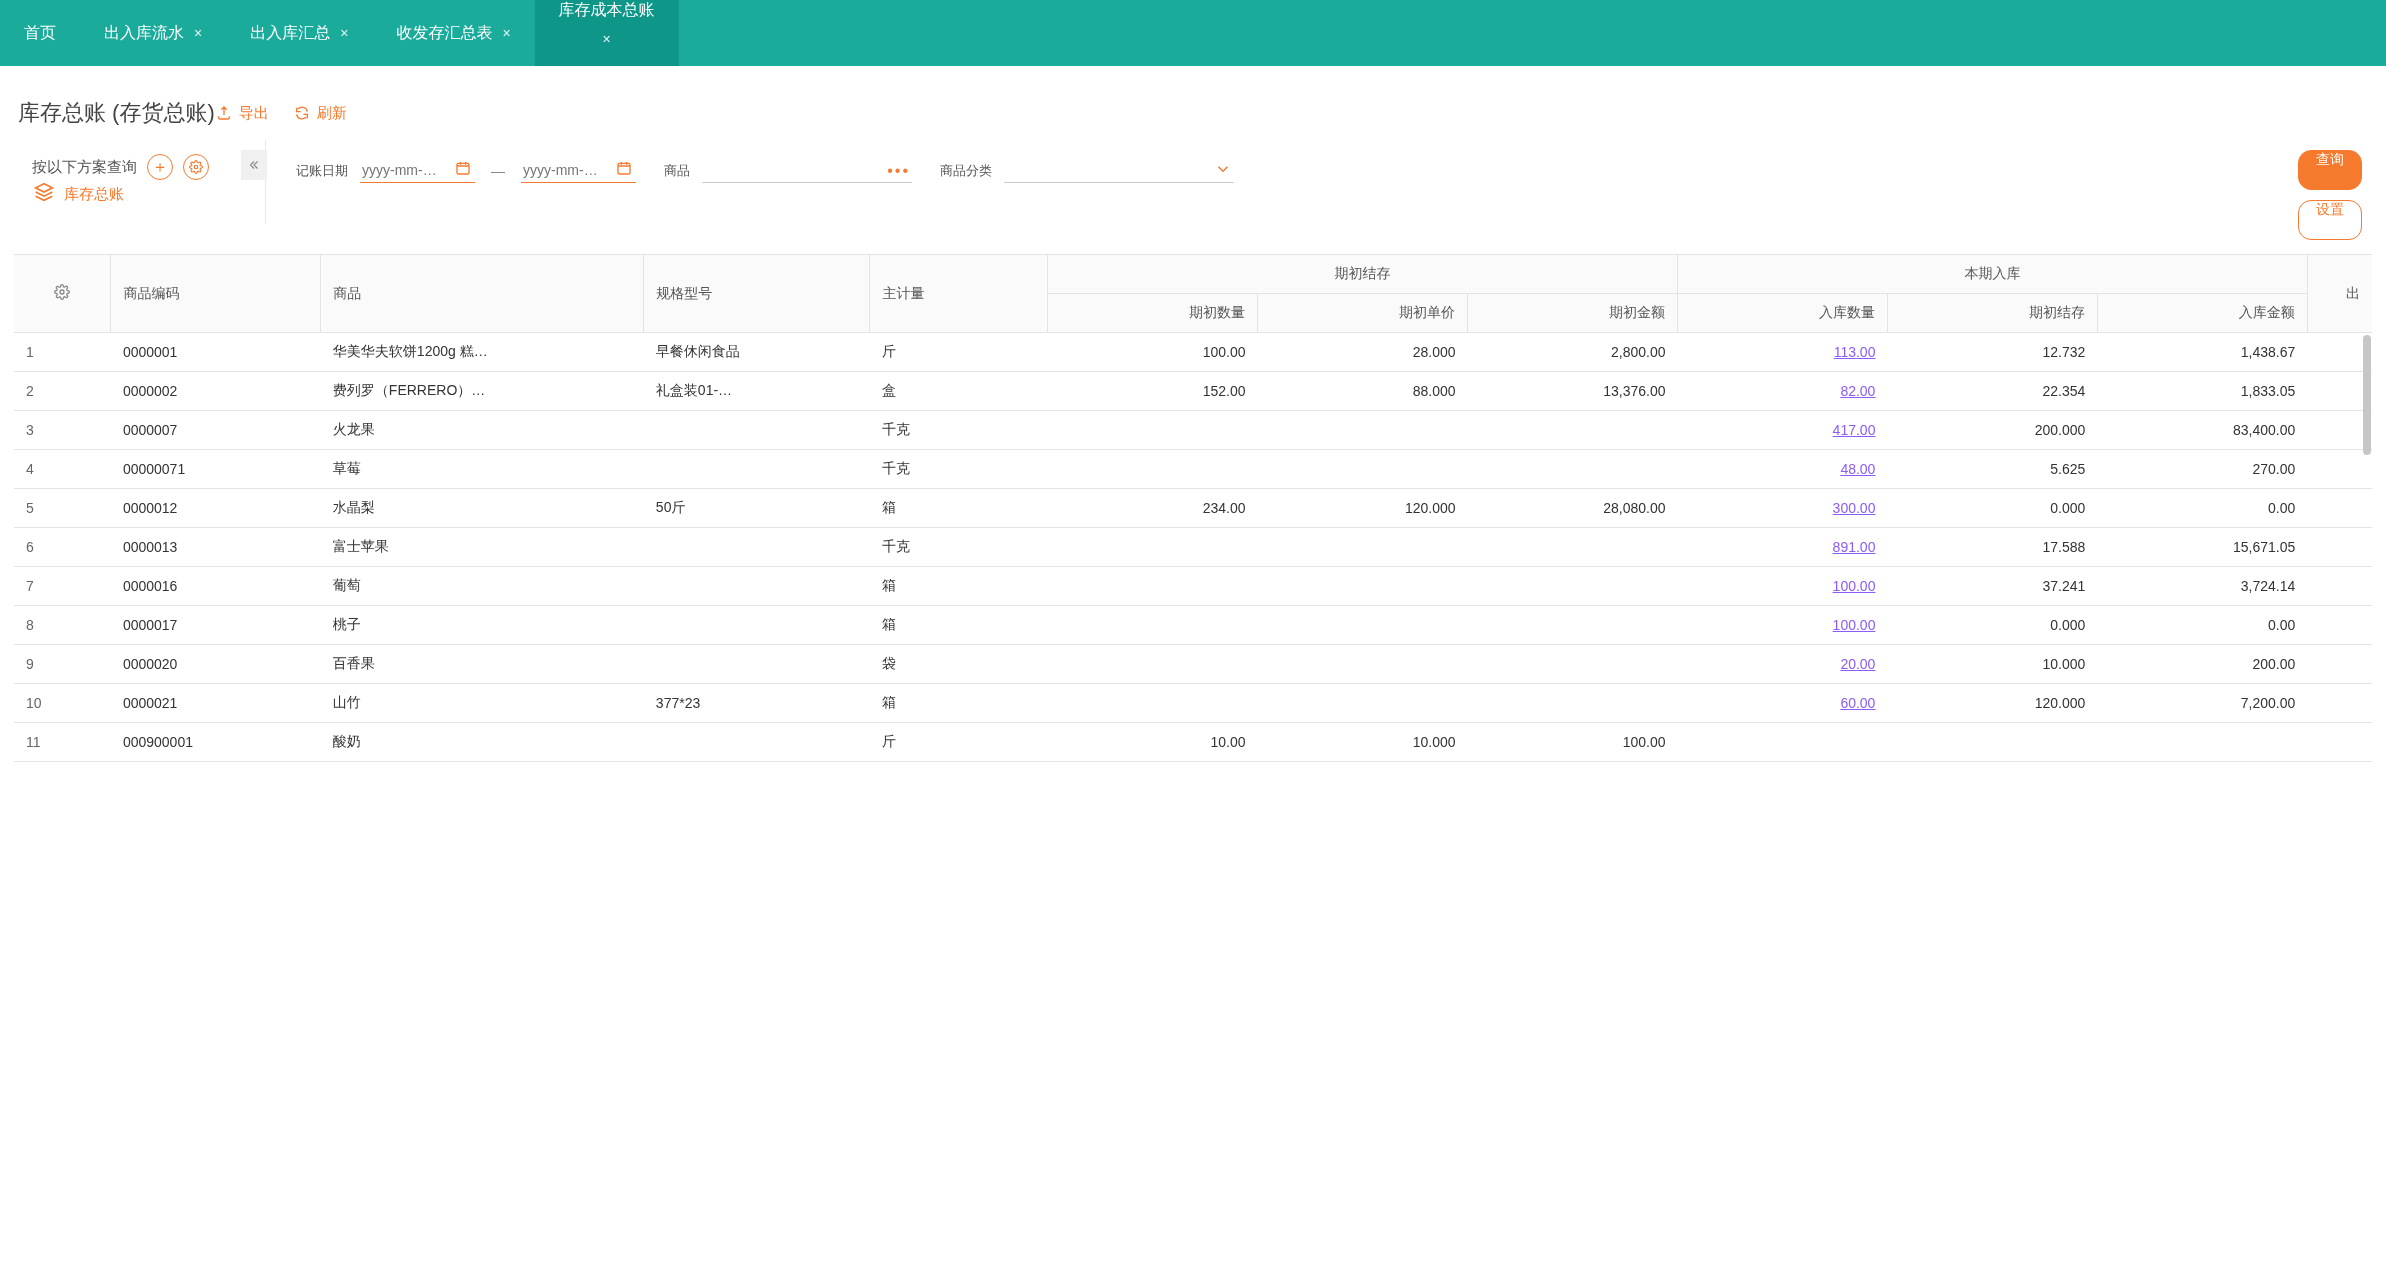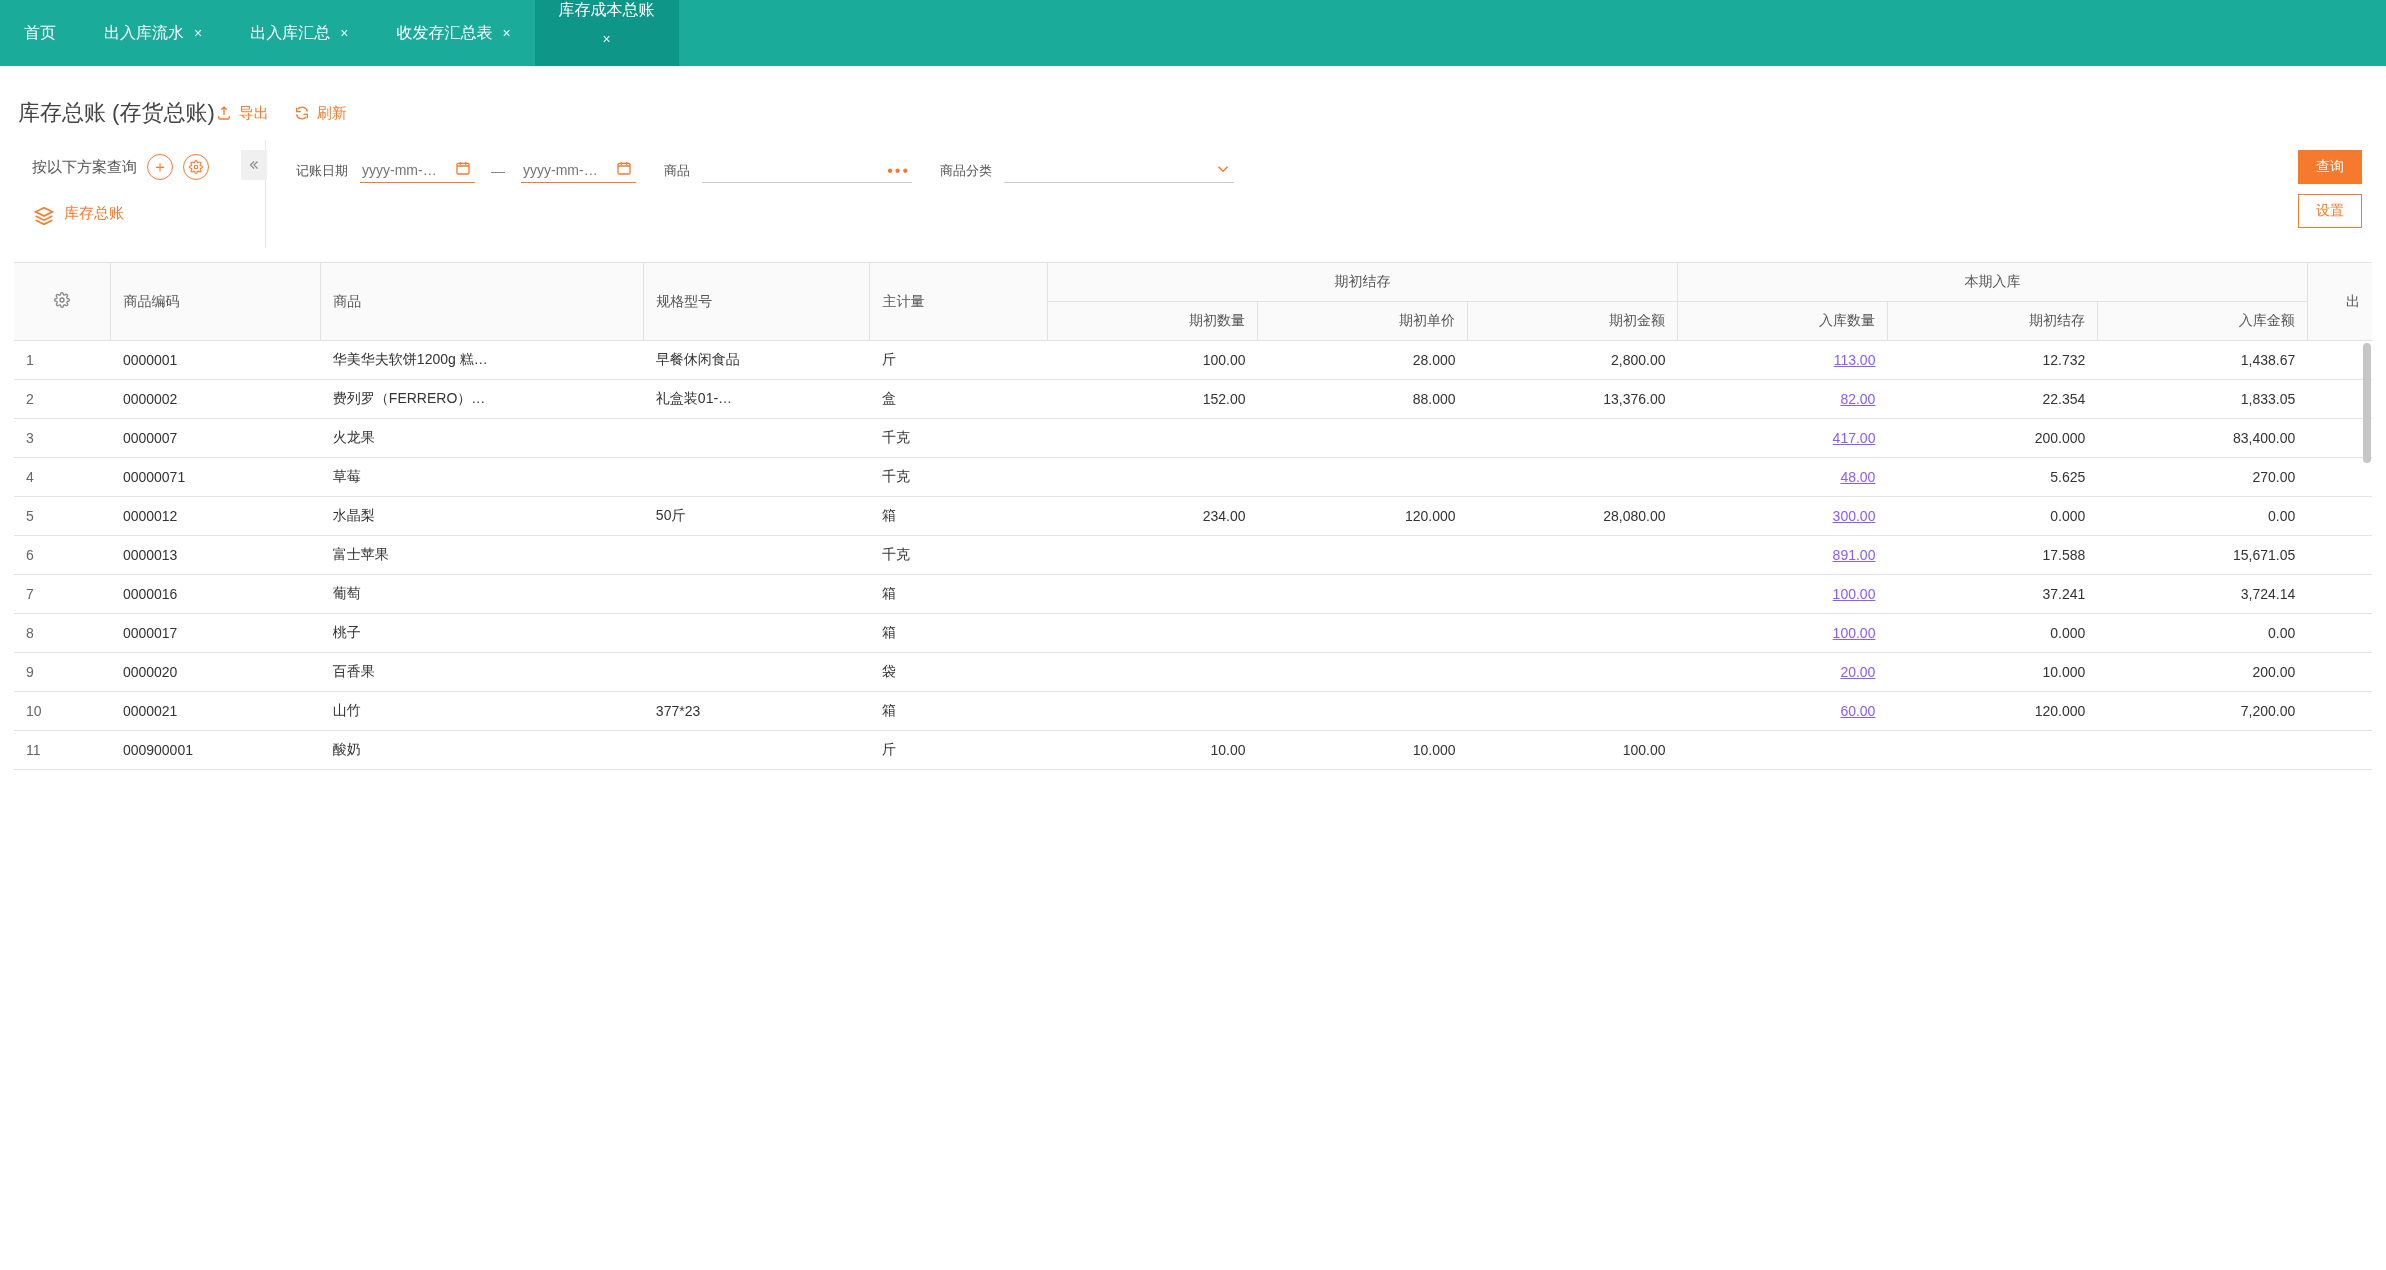--- a/index.html
+++ b/index.html
@@ -18,38 +18,38 @@
 .action-link { display: flex; align-items: center; gap: 6px; color: #f67a2e; cursor: pointer; font-size: 15px; }
 .action-link .icn { display: inline-flex; width: 18px; height: 18px; align-items: center; justify-content: center; }
 
 
 .filter-wrap { display: flex; padding: 0 14px 0 14px; align-items: flex-start; }
 .filter-scheme { width: 252px; border-right: 1px solid #e8e8e8; padding: 14px 10px 20px 18px; position: relative; }
 .scheme-head { display: flex; align-items: center; gap: 10px; }
 .scheme-head-label { font-size: 15px; color: #555; }
 .round-btn { width: 26px; height: 26px; border: 1.5px solid #f67a2e; border-radius: 50%; display: inline-flex; align-items: center; justify-content: center; color: #f67a2e; cursor: pointer; font-size: 16px; }
 .collapse-handle { position: absolute; right: -2px; top: 10px; width: 26px; height: 30px; background: #f0f0f0; display: flex; align-items: center; justify-content: center; cursor: pointer; color: #888; }
-.scheme-item { display: flex; align-items: flex-start; gap: 8px; margin-top: 24px; }
+.scheme-item { display: flex; align-items: flex-end; gap: 8px; }
 .scheme-item .cube-icn { width: 24px; height: 24px; display: inline-flex; align-items: center; justify-content: center; color: #f67a2e; }
 .scheme-item-label { color: #f67a2e; font-size: 15px; }
 
 .filter-fields { flex: 1; display: flex; align-items: center; gap: 28px; padding: 18px 10px 18px 30px; flex-wrap: wrap; }
 .field { display: flex; align-items: center; gap: 12px; }
 .field-label { color: #555; font-size: 13px; white-space: nowrap; }
 .date-input { width: 115px; border: none; border-bottom: 1.5px solid #f67a2e; padding: 4px 24px 4px 2px; font-size: 14px; color: #aaa; position: relative; }
 .date-wrap { position: relative; display: inline-block; }
 .date-wrap .cal-icn { position: absolute; right: 2px; top: 2px; width: 18px; height: 18px; color: #f67a2e; }
 .dash { color: #888; padding: 0 4px; }
 .line-input { width: 210px; border: none; border-bottom: 1px solid #ccc; padding: 4px 24px 4px 2px; font-size: 14px; position: relative; }
 .line-wrap { position: relative; display: inline-block; }
 .line-wrap .more-icn { position: absolute; right: 2px; top: 4px; color: #f67a2e; font-size: 16px; letter-spacing: 2px; }
 .line-wrap .chev-icn { position: absolute; right: 2px; top: 2px; color: #f67a2e; font-size: 18px; }
 
 .filter-buttons { display: flex; flex-direction: column; gap: 10px; padding: 10px 10px 0 0; }
-.btn { min-width: 64px; height: 34px; border-radius: 0; display: inline-flex; align-items: center; justify-content: center; font-size: 14px; cursor: pointer; }
+.btn { min-width: 64px; height: 40px; border-radius: 13px; display: inline-flex; justify-content: center; font-size: 14px; cursor: pointer; }
 .btn-primary { background: #f67a2e; color: #fff; border: 1px solid #f67a2e; }
 .btn-outline { background: #fff; color: #f67a2e; border: 1px solid #f67a2e; }
 
 
 .table-container { margin: 14px; border-top: 1px solid #e3e3e3; overflow-x: auto; position: relative; }
 table { border-collapse: collapse; width: 100%; table-layout: fixed; }
 th, td { border-bottom: 1px solid #e3e3e3; padding: 10px 12px; font-size: 14px; text-align: left; white-space: nowrap; overflow: hidden; text-overflow: ellipsis; }
 th { background: #fafafa; color: #555; font-weight: normal; }
 th.group { text-align: center; border-bottom: 1px solid #e3e3e3; }
 .vline { border-right: 1px solid #e3e3e3; }

